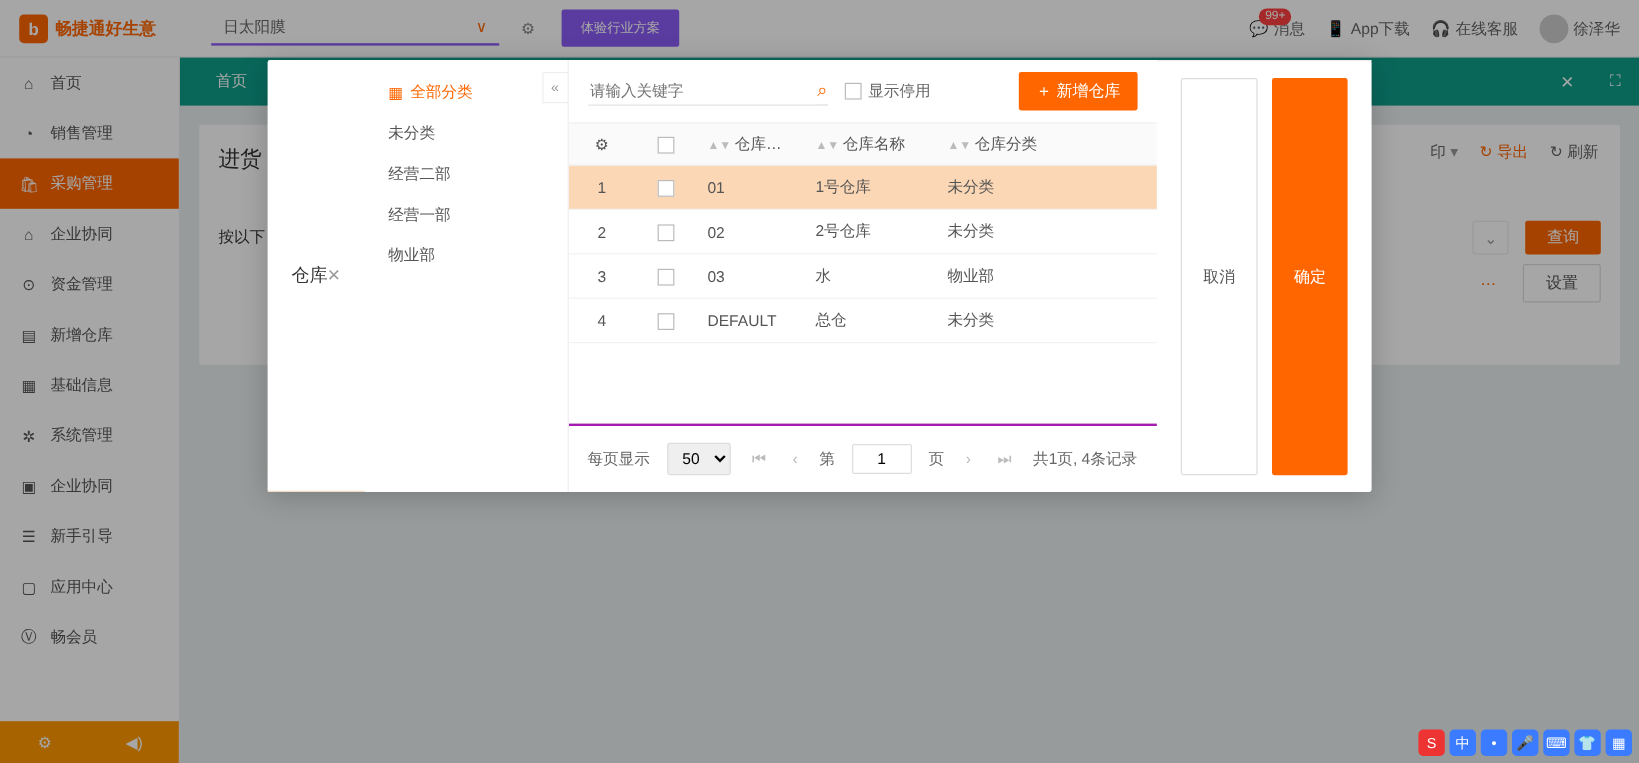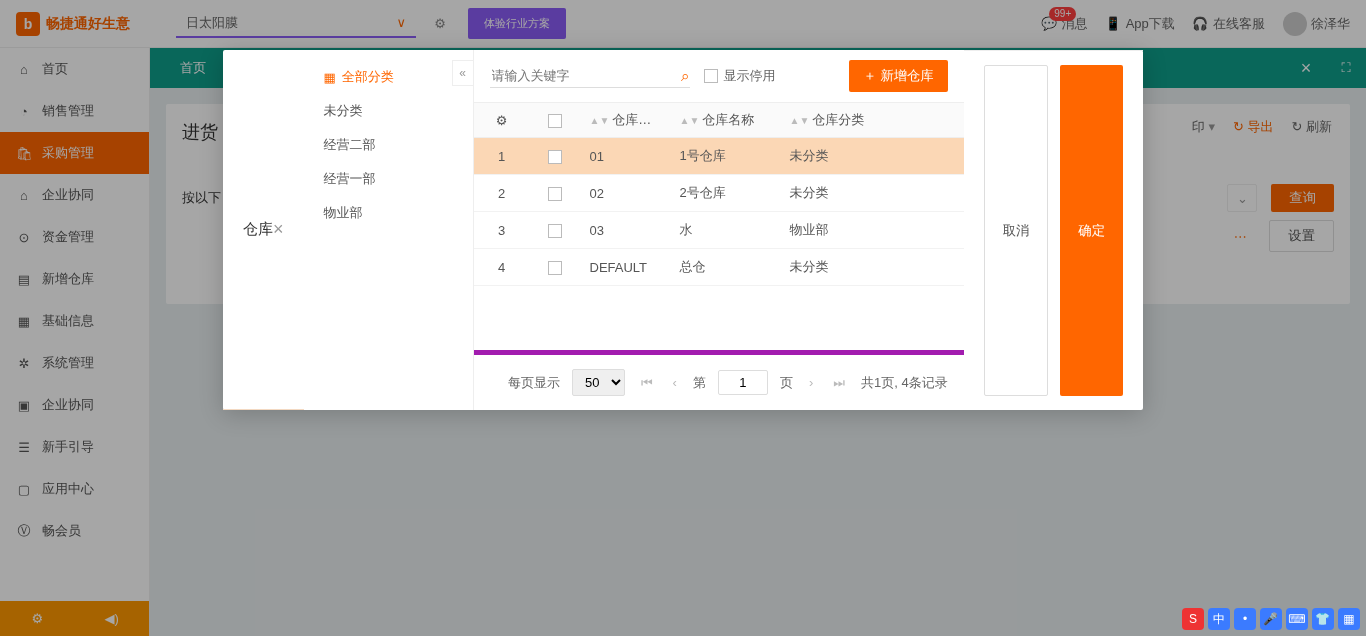--- a/index.html
+++ b/index.html
@@ -50,21 +50,21 @@
 .search-box{display:flex;align-items:center;border-bottom:1px solid #ddd;width:200px}
 .search-box input{border:none;outline:none;flex:1;padding:4px 2px;font-size:13px}
 .search-ico{color:#f60;font-size:15px}
 .chk{width:14px;height:14px;border:1px solid #bbb;background:#fff;display:inline-block;vertical-align:middle}
 .add-btn{margin-left:auto;background:#f60;color:#fff;border:none;padding:7px 14px;border-radius:2px}
 .tbl{width:100%;border-collapse:collapse;font-size:13px}
 .tbl th{background:#fafafa;border-top:1px solid #eee;border-bottom:1px solid #eee;padding:8px 10px;text-align:left;color:#555;font-weight:normal}
 .tbl td{border-bottom:1px solid #f2f2f2;padding:9px 10px;color:#555}
 .tbl tr.sel td{background:#fbd7b5}
 .sort{color:#bbb;font-size:10px;margin-right:3px}
-.pager{display:flex;align-items:center;justify-content:flex-end;gap:12px;padding:14px 16px;color:#666;border-top:5px solid #a21caf;margin-top:auto}
+.pager{display:flex;align-items:center;justify-content:space-between;gap:12px;padding:14px 16px;color:#666;border-top:2px solid #a21caf;margin-top:auto}
 .pager select,.pager input{border:1px solid #ddd;padding:4px 8px;border-radius:2px;font-size:13px}
 .pager .nav{color:#bbb;padding:0 4px}
 .modal-foot{display:flex;justify-content:flex-end;gap:12px;padding:14px 20px;border-top:1px solid #eee}
 .ime-bar{position:absolute;bottom:6px;right:6px;display:flex;gap:4px}
 .ime-bar span{width:22px;height:22px;border-radius:4px;display:flex;align-items:center;justify-content:center;font-size:12px;color:#fff}
 .ime-s{background:#e33}
 .ime-b{background:#3b7bff}
 </style>
 </head>
 <body>

